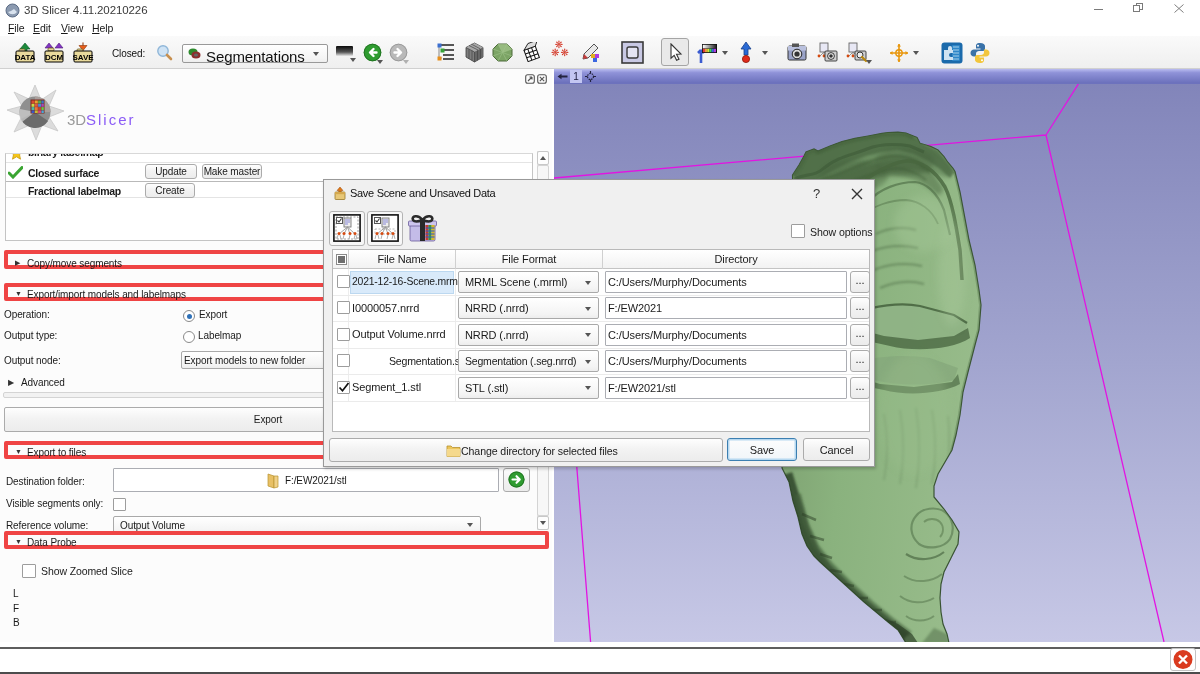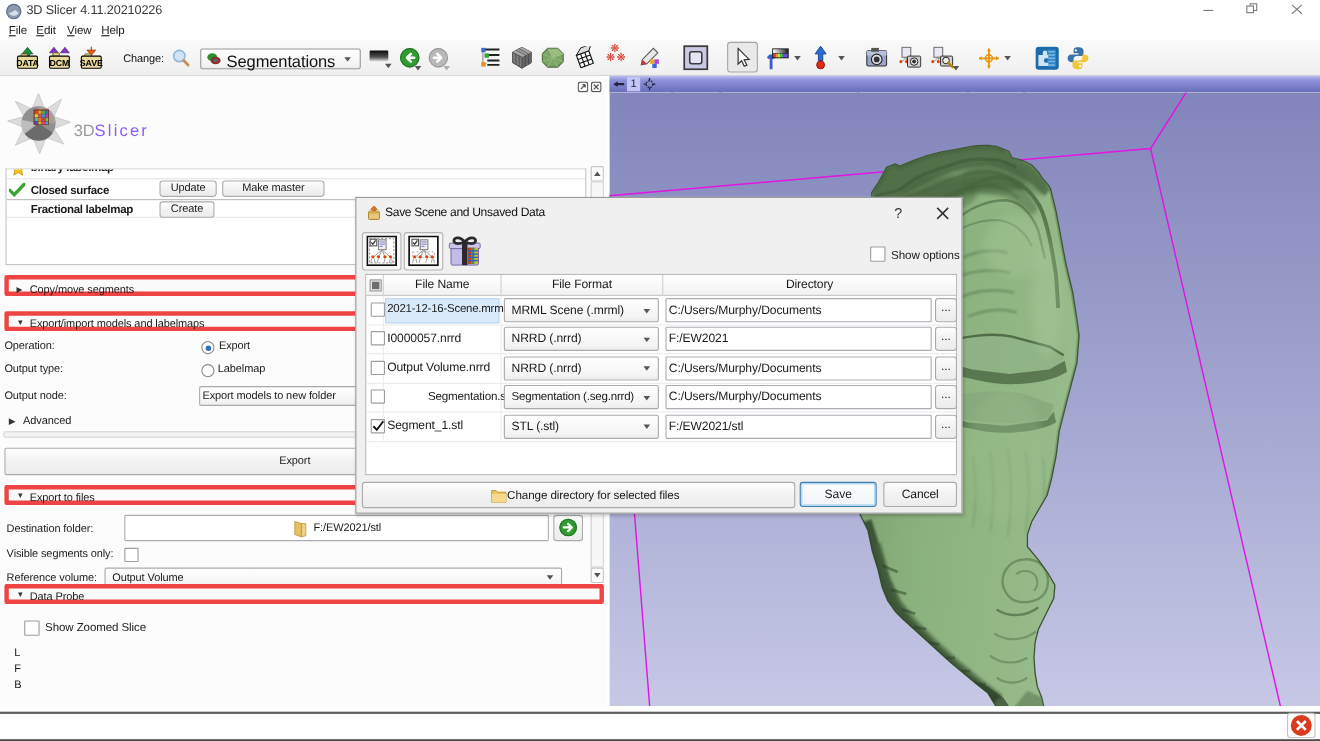--- a/index.html
+++ b/index.html
@@ -56,21 +56,21 @@
   <rect x="2" y="9" width="18" height="11" rx="1" fill="#e9da9c" stroke="#000" stroke-width="1"></rect>
   <text x="11" y="18" font-size="8" font-weight="bold" text-anchor="middle" fill="#000" font-family="Liberation Sans">DCM</text>
  </svg>
  <svg class="abs" style="left:72px;top:6px" width="22" height="22" viewBox="0 0 22 22">
   <path d="M11 1 L11 4 L15 4 L11 9 L7 4 L11 4 Z" fill="#e85d1a" stroke="#8d3305" stroke-width="0.6" transform="translate(0,-0.5)"></path>
   <rect x="5" y="7" width="6" height="3" rx="1" fill="#e7d79b" stroke="#6b5c1e" stroke-width="0.8"></rect>
   <rect x="2" y="9" width="18" height="11" rx="1" fill="#e9da9c" stroke="#000" stroke-width="1"></rect>
   <text x="11" y="18" font-size="8" font-weight="bold" text-anchor="middle" fill="#000" font-family="Liberation Sans">SAVE</text>
  </svg>
  <div class="sep" style="left:103px"></div>
- <div class="abs" style="left:112px;top:12px;font-size:10px;color:#111;">Change:</div>
+ <div class="abs" style="left:112px;top:12px;font-size:10px;color:#111;">Closed:</div>
  <svg class="abs" style="left:156px;top:8px" width="17" height="17" viewBox="0 0 17 17">
   <circle cx="7" cy="7" r="5.2" fill="#cfe3f5" stroke="#8fb6d8" stroke-width="1.4"></circle>
   <path d="M11 11 L15 15" stroke="#c89050" stroke-width="2.6" stroke-linecap="round"></path>
  </svg>
 
  <div class="combo" style="left:182px;top:8px;width:146px;height:19px;border-color:#999;">
   <svg class="abs" style="left:5px;top:3px" width="14" height="12" viewBox="0 0 14 12">
    <ellipse cx="5" cy="4" rx="4.5" ry="3.5" fill="#2e8b2e"></ellipse>
    <ellipse cx="8" cy="7" rx="4.5" ry="3.5" fill="#8c2e2e"></ellipse>
    <ellipse cx="8" cy="7" rx="2" ry="1.5" fill="#666"></ellipse>
@@ -280,21 +280,21 @@
   <svg class="abs" style="left:2px;top:12px" width="15" height="13" viewBox="0 0 15 13">
         <path d="M1 7 L5 11 L14 1.5" stroke="#3aa532" stroke-width="3" fill="none" stroke-linecap="round"></path>
       </svg>
   <b class="abs" style="left:22px;top:13px;font-size:10.5px;letter-spacing:-0.3px;">Closed surface</b>
   <div class="abs" style="left:0;top:26.5px;width:526px;height:1px;background:#b9b9b9;"></div>
 
   <b class="abs" style="left:22px;top:31px;font-size:10.5px;letter-spacing:-0.3px;">Fractional labelmap</b>
   <div class="abs" style="left:0;top:43px;width:526px;height:1px;background:#e4e4e4;"></div>
  </div>
  <div class="btn" style="left:145px;top:95px;width:52px;height:15px;font-size:10px;line-height:14px;">Update</div>
- <div class="btn" style="left:202px;top:95px;width:93px;height:15px;font-size:10px;line-height:14px;">Make master</div>
+ <div class="btn" style="left:202px;top:95px;width:60px;height:15px;font-size:10px;line-height:14px;">Make master</div>
  <div class="btn" style="left:145px;top:113.5px;width:50px;height:15px;font-size:10px;line-height:14px;">Create</div>
 
  <div class="hdr" style="top:181px;width:530px;height:19px;">
       <span class="arr" style="top:5px">▶</span>
       <span class="t" style="top:4px">Copy/move segments</span>
     </div>
  <div class="hdr" style="top:214px;width:530px;height:18px;">
       <span class="arr" style="top:3px">▼</span>
       <span class="t" style="top:2px">Export/import models and labelmaps</span>
     </div>
@@ -332,21 +332,21 @@
  <div class="btn" style="left:503px;top:398.5px;width:27px;height:24px;">
   <svg style="margin-top:2.5px" width="17" height="17" viewBox="0 0 17 17">
         <circle cx="8.5" cy="8.5" r="8" fill="#2f9c30"></circle>
         <circle cx="8.5" cy="8.5" r="7.5" fill="none" stroke="#237424" stroke-width="1"></circle>
         <path d="M4.5 8.5 L11 8.5 M8.5 5.2 L11.8 8.5 L8.5 11.8" stroke="#fff" stroke-width="2.1" fill="none" stroke-linecap="round" stroke-linejoin="round"></path>
       </svg>
  </div>
  <div class="abs" style="left:6px;top:429px;">Visible segments only:</div>
  <div class="cb" style="left:113px;top:428.5px;"></div>
  <div class="abs" style="left:6px;top:451px;">Reference volume:</div>
- <div class="combo" style="left:95px;top:447px;width:416px;height:18px;">
+ <div class="combo" style="left:113px;top:447px;width:368px;height:18px;">
   <span class="abs" style="left:6px;top:2.5px;">Output Volume</span>
   <span class="carr" style="top:6px;right:7px"></span>
  </div>
 
  <div class="hdr" style="top:462px;width:545px;height:18px;">
       <span class="arr" style="top:3px">▼</span>
       <span class="t" style="top:2px">Data Probe</span>
     </div>
  <div class="cb" style="left:22px;top:495px;width:14px;height:14px;"></div>
  <div class="abs" style="left:41px;top:496px;font-size:10.5px;">Show Zoomed Slice</div>

